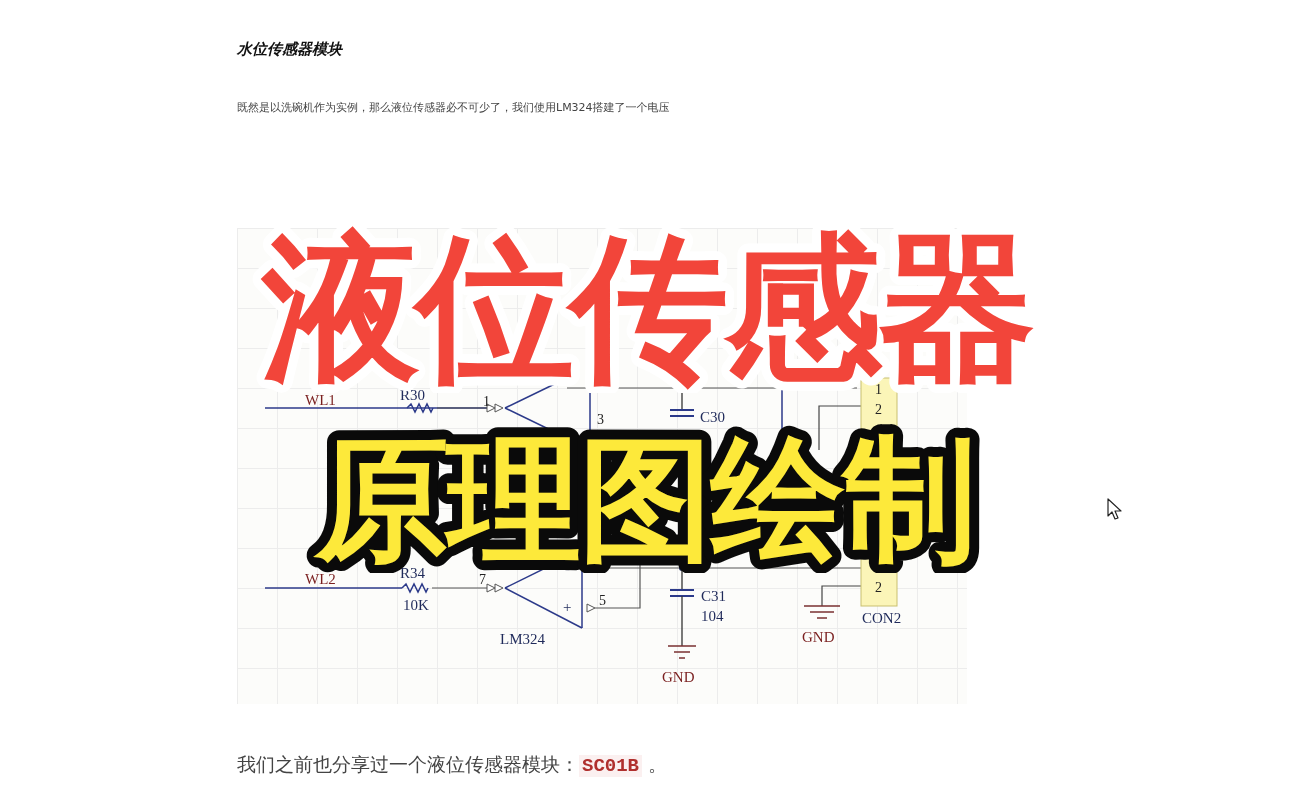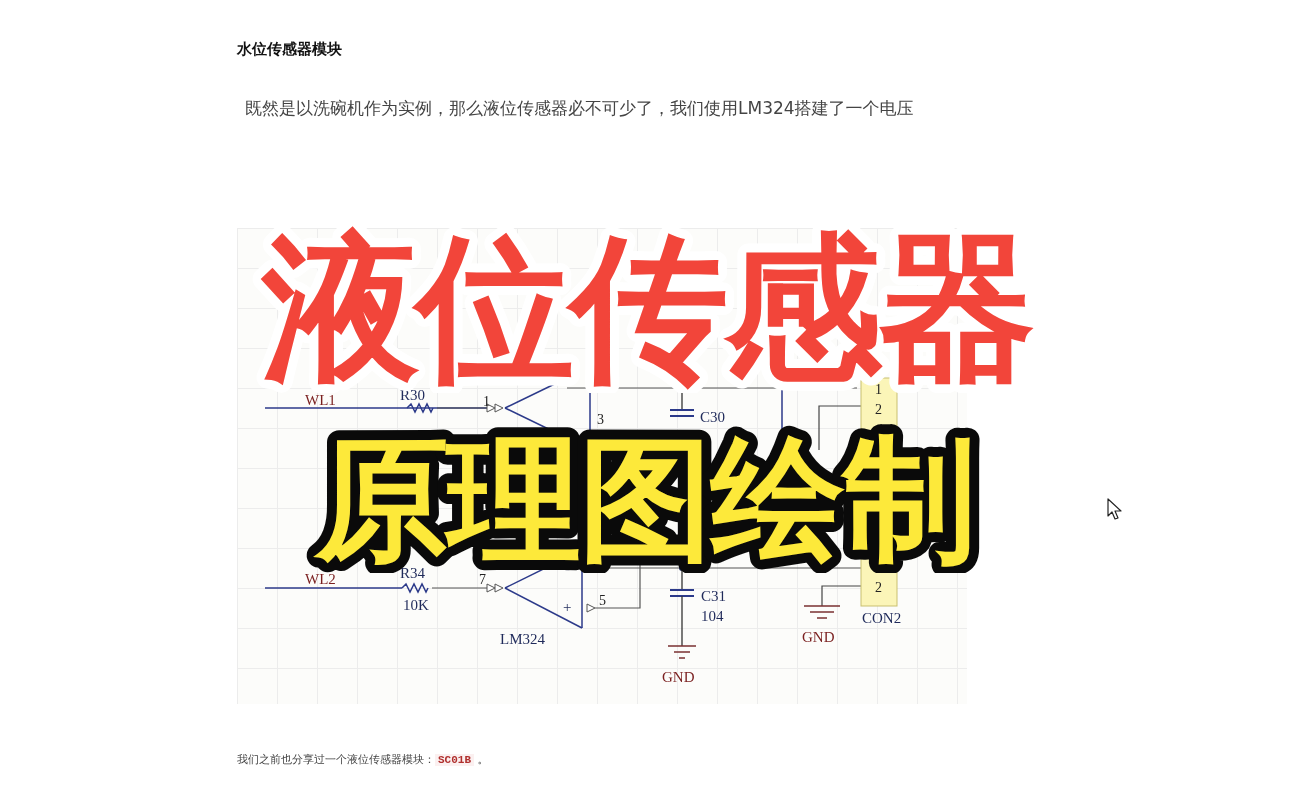--- a/index.html
+++ b/index.html
@@ -1,30 +1,30 @@
 <!DOCTYPE html>
 <html><head>
 <meta charset="utf-8">
 <style>
   html, body { margin:0; padding:0; }
   body { width:1292px; height:807px; background:#ffffff; position:relative; overflow:hidden;
          font-family:"DejaVu Sans", sans-serif; color:#333; }
-  .heading { position:absolute; left:237px; top:40px; font-size:15px; font-weight:bold; color:#111; }
-  .para { position:absolute; left:237px; top:93px; width:720px; font-size:17px; line-height:30px; color:#444;margin-left:8px; }
+  .heading { position:absolute; left:237px; top:40px; font-size:15px; font-weight:bold; color:#111;font-style:italic; }
+  .para { position:absolute; left:237px; top:93px; width:720px; font-size:11px; line-height:30px; color:#444; }
   .para .ln { display:block; white-space:nowrap; }
   .figure { position:absolute; left:237px; top:228px; width:730px; height:476px; background:#fcfcfa;
             background-image: linear-gradient(#ececec 1px, transparent 1px), linear-gradient(90deg,#ececec 1px, transparent 1px);
             background-size: 40px 40px; overflow:hidden; }
   .figure svg { position:absolute; left:0; top:0; }
   .sch-text { font-family:"Liberation Serif", serif; font-size:15px; fill:#1f2a5a; }
   .sch-net { font-family:"Liberation Serif", serif; font-size:15px; fill:#7a1f1f; }
   .sch-small { font-family:"Liberation Serif", serif; font-size:14px; fill:#222; }
   .title-red { position:absolute; left:237px; top:213px; width:820px; height:180px; }
   .title-yellow { position:absolute; left:290px; top:418px; width:710px; height:155px; }
-  .footer-para { position:absolute; left:237px; top:752px; font-size:11px; color:#444;text-align:center; }
+  .footer-para { position:absolute; left:237px; top:752px; font-size:19px; color:#444;text-align:center; }
   .code { font-family:"Liberation Mono", monospace; font-weight:bold; color:#b0302e; background:#fbf0f0; padding:0 3px; }
   .cursor { position:absolute; left:1107px; top:498px; }
 </style>
 </head>
 <body>
 
 <div class="heading">水位传感器模块</div>
 
 <div class="para">
   <span class="ln">既然是以洗碗机作为实例，那么液位传感器必不可少了，我们使用LM324搭建了一个电压</span>

